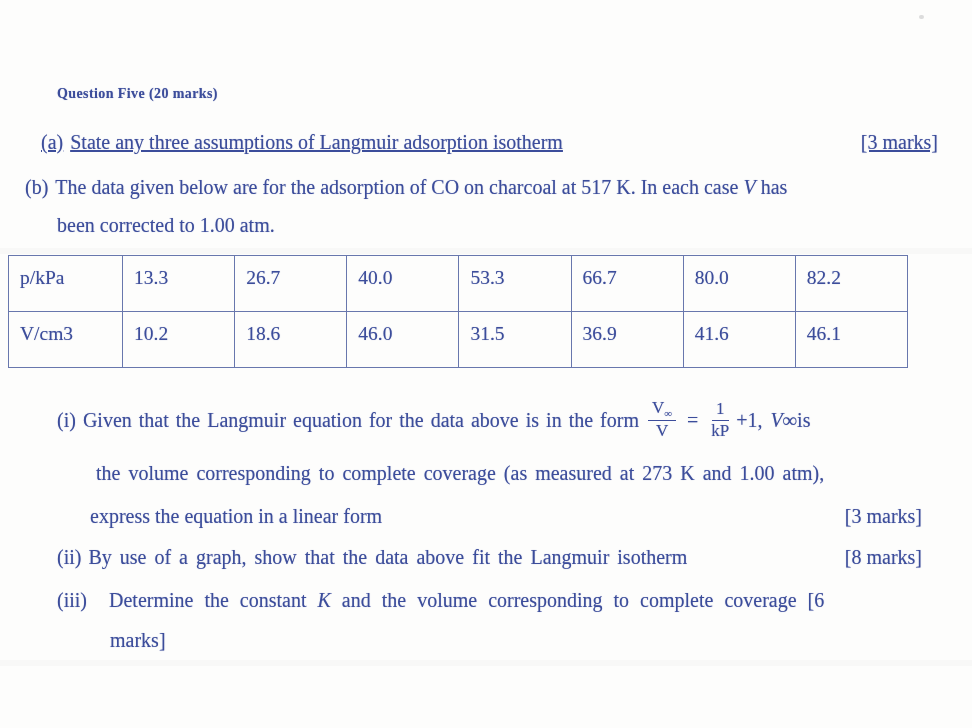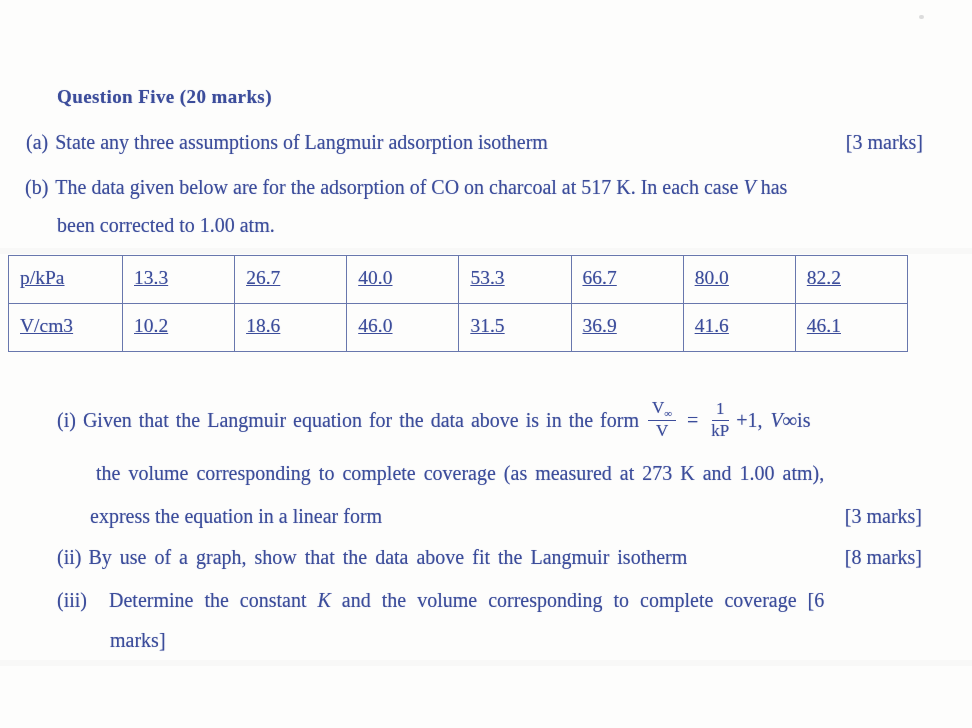--- a/index.html
+++ b/index.html
@@ -32,21 +32,21 @@
     border-radius: 2px;
   }
   .ink {
     color: #3c4d9b;
     text-shadow: 0 0 1px rgba(60,77,155,0.45);
   }
   .abs { position: absolute; }
 
   .title {
     left: 57px; top: 86px;
-    font-size: 19px;
+    font-size: 14px;
     font-weight: bold;
     letter-spacing: 0.4px;
   }
   .bodyline {
     font-size: 20px;
     white-space: nowrap;
   }
   .row-flex {
     display: flex;
     justify-content: space-between;
@@ -60,25 +60,24 @@
     position: absolute;
     left: 8px; top: 255px;
     width: 900px;
     border-collapse: collapse;
     table-layout: fixed;
     font-size: 19.5px;
   }
   .data-table td {
     border: 1.6px solid #6877ad;
     height: 43px;
-    padding: 0 0 4px 11px;
+    padding: 0 0 12px 11px;
     vertical-align: middle;
     color: #3c4d9b;
     text-shadow: 0 0 1px rgba(60,77,155,0.45);
-    text-decoration: underline;
   }
   .data-table col.c0 { width: 114px; }
 
   
   .eqline {
     left: 57px; top: 392px;
     height: 56px;
     display: flex;
     align-items: center;
     font-size: 20px;
@@ -112,21 +111,21 @@
 <body>
 
 <div class="page">
 
   <div class="streak" style="top: 248px;"></div>
   <div class="streak" style="top: 660px;"></div>
   <div class="speck" style="left: 919px; top: 15px;"></div>
 
   <div class="abs title ink">Question Five (20 marks)</div>
 
-  <div class="abs bodyline ink row-flex" style="left: 26px; top: 131px; width: 897px;">
+  <div class="abs bodyline ink row-flex" style="left: 41px; top: 131px; width: 897px; text-decoration: underline;">
     <span>
       <span class="label">(a)</span><span>State any three assumptions of Langmuir adsorption isotherm</span>
     </span>
     <span>[3 marks]</span>
   </div>
 
   <div class="abs bodyline ink" style="left: 25px; top: 176px;">
     <span class="label">(b)</span><span>The data given below are for the adsorption of CO on charcoal at 517 K. In each case </span><span class="var">V</span><span> has</span>
   </div>
 

